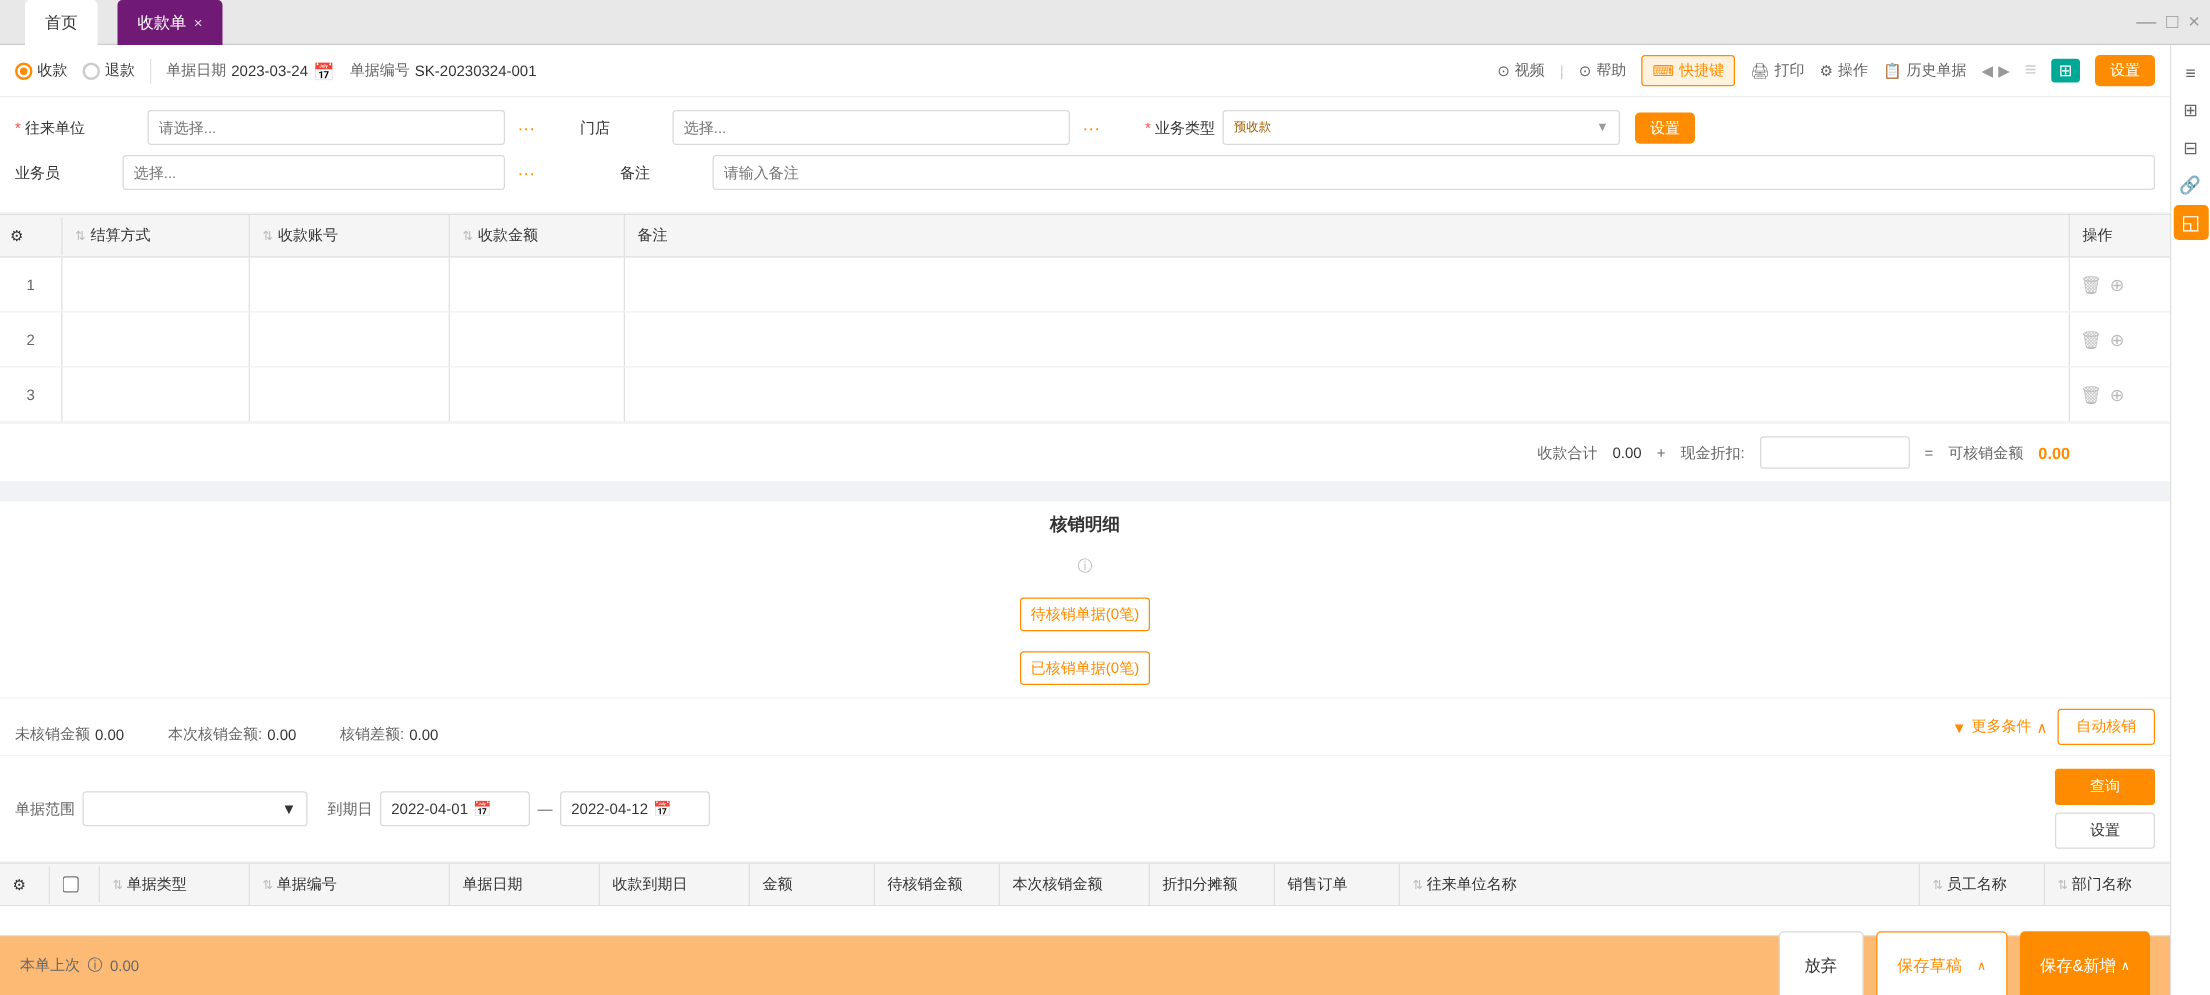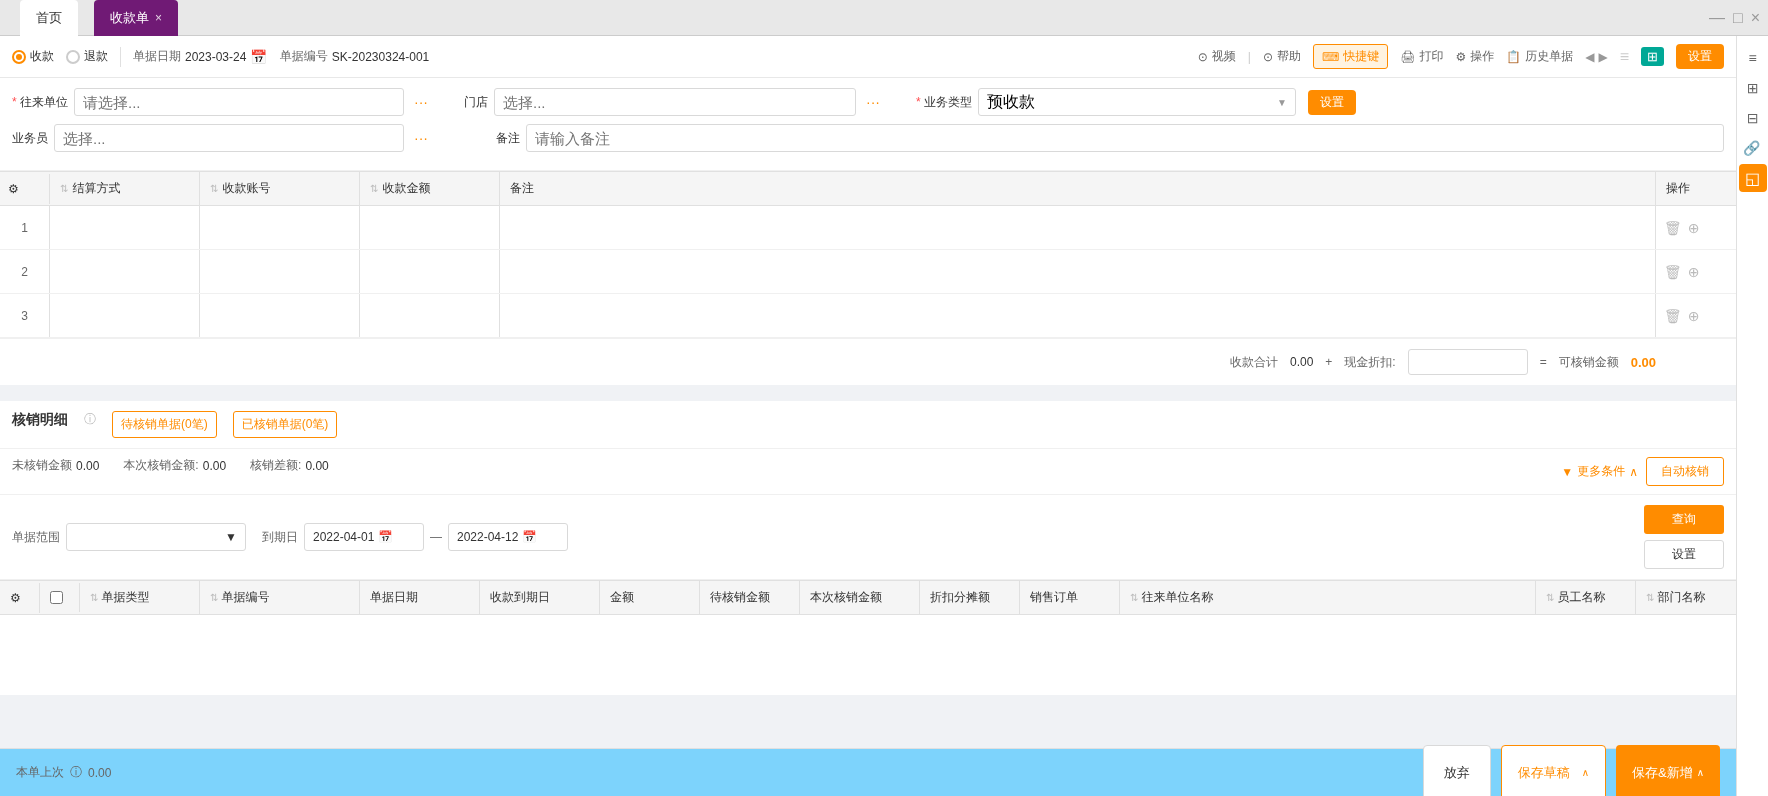--- a/index.html
+++ b/index.html
@@ -75,30 +75,31 @@
     
     .form-fields {
       padding: 10px 12px; background: #fff; border-bottom: 1px solid #f0f0f0;
     }
     .fields-row { display: flex; align-items: center; gap: 0; margin-bottom: 8px; }
     .field-item { display: flex; align-items: center; gap: 6px; flex: 1; }
     .field-label { color: #333; white-space: nowrap; font-size: 12px; }
     .field-label.required::before { content: '* '; color: #ff4d4f; }
     .field-input {
       flex: 1; height: 28px; border: 1px solid #d9d9d9; border-radius: 3px;
-      padding: 0 8px; font-size: 15px; color: #999; outline: none;
+      padding: 0 8px; font-size: 12px; color: #999; outline: none;
       background: #fff;
+      margin-left: 44px;
     }
     .field-dots { color: #ff8c00; cursor: pointer; padding: 0 4px; font-size: 14px; }
     .field-select {
       flex: 1; height: 28px; border: 1px solid #d9d9d9; border-radius: 3px;
       display: flex; align-items: center; justify-content: space-between;
       padding: 0 8px; cursor: pointer; background: #fff;
     }
-    .field-select-value { color: #000000; font-size: 16px; }
+    .field-select-value { color: #a16207; font-size: 10px; }
     .field-select-arrow { color: #999; font-size: 10px; }
 
     
     .table-section { background: #fff; }
     .table-header {
       display: flex; align-items: center; background: #f5f5f5;
       border-top: 1px solid #e0e0e0; border-bottom: 1px solid #e0e0e0;
     }
     .th {
       padding: 8px 10px; font-size: 12px; color: #333; font-weight: 500;
@@ -136,31 +137,31 @@
     .total-value { color: #333; font-size: 12px; }
     .total-orange { color: #ff8c00; font-size: 13px; font-weight: 600; }
     .total-input {
       width: 120px; height: 26px; border: 1px solid #d9d9d9; border-radius: 3px;
       padding: 0 6px; font-size: 12px;
     }
 
     
     .reconcile-section { background: #fff; margin-top: 8px; padding: 0; }
     .reconcile-header {
-      display: flex; align-items: flex-start; padding: 10px 12px;
-      border-bottom: 1px solid #f0f0f0; gap: 16px;
+      display: flex; align-items: center; padding: 10px 12px;
+      border-bottom: 1px solid #f0f0f0; gap: 16px; flex-direction: column;
     }
     .reconcile-title { font-size: 14px; font-weight: 600; color: #333; }
     .reconcile-info-icon { color: #bbb; cursor: pointer; }
     .reconcile-tab {
       padding: 4px 8px; cursor: pointer; font-size: 12px; color: #ff8c00;
       border: 1px solid #ff8c00; border-radius: 3px;
     }
     .reconcile-stats {
-      display: flex; align-items: flex-start; padding: 8px 12px; gap: 24px;
+      display: flex; align-items: flex-end; padding: 8px 12px; gap: 35px;
       border-bottom: 1px solid #f0f0f0; background: #fff;
     }
     .stat-item { display: flex; align-items: center; gap: 4px; font-size: 12px; }
     .stat-label { color: #666; }
     .stat-value { color: #333; }
     .reconcile-right { margin-left: auto; display: flex; align-items: center; gap: 8px; }
     .more-conditions { color: #ff8c00; cursor: pointer; font-size: 12px; display: flex; align-items: center; gap: 4px; }
     .auto-btn {
       background: #fff; color: #ff8c00; border: 1px solid #ff8c00;
       padding: 5px 14px; border-radius: 3px; cursor: pointer; font-size: 12px;
@@ -199,21 +200,21 @@
       border-top: 1px solid #e0e0e0; border-bottom: 1px solid #e0e0e0;
     }
     .rec-th {
       padding: 8px 10px; font-size: 12px; color: #333; font-weight: 500;
       border-right: 1px solid #e0e0e0; white-space: nowrap; display: flex; align-items: center; gap: 3px;
     }
 
     
     .bottom-bar {
       position: fixed; bottom: 0; left: 0; right: 32px;
-      background: #7dd3fc; border-top: 1px solid #e0e0e0;
+      background: #fdba74; border-top: 1px solid #e0e0e0;
       display: flex; align-items: center; padding: 8px 16px; gap: 12px; height: 48px;
     }
     .bottom-info { display: flex; align-items: center; gap: 6px; color: #666; font-size: 12px; }
     .bottom-right { margin-left: auto; display: flex; gap: 10px; }
     .btn-abandon {
       background: #fff; color: #333; border: 1px solid #d9d9d9;
       padding: 7px 20px; border-radius: 4px; cursor: pointer; font-size: 13px;
     }
     .btn-draft {
       background: #fff; color: #ff8c00; border: 1px solid #ff8c00;

